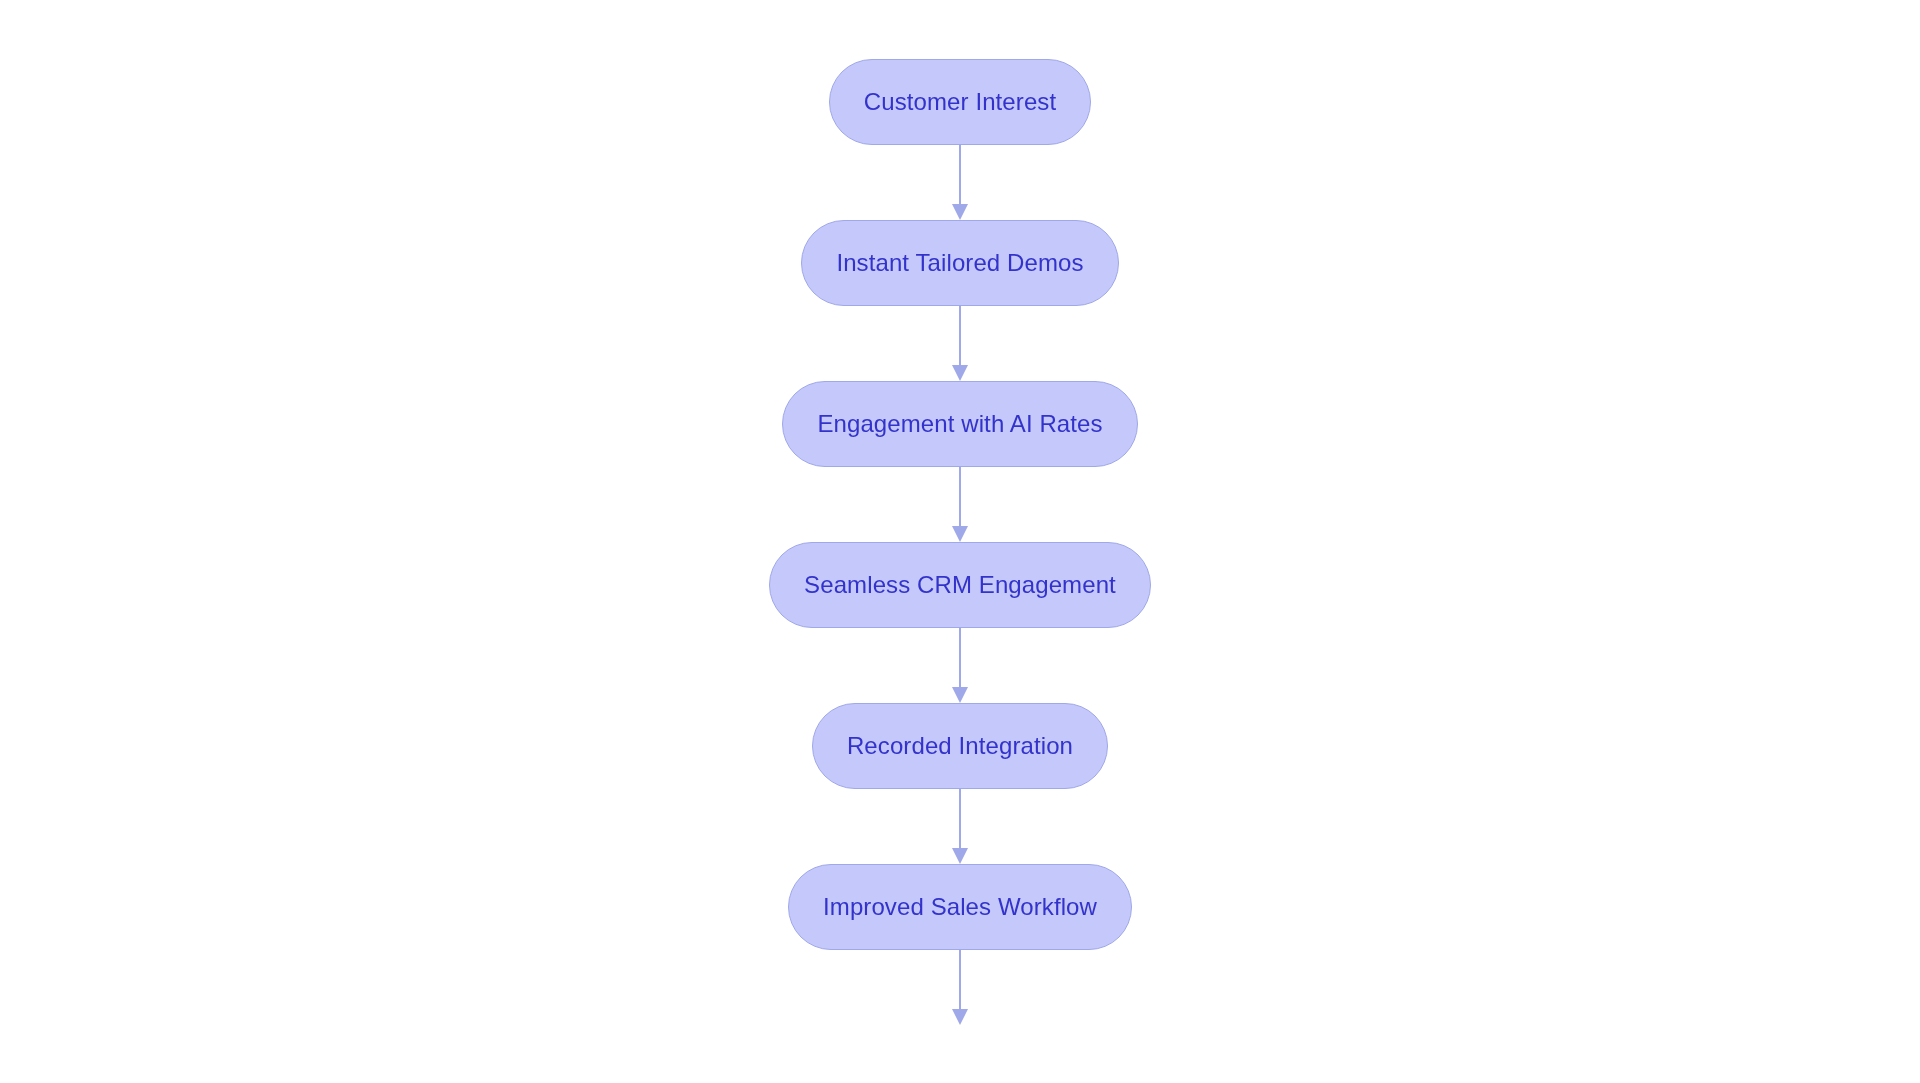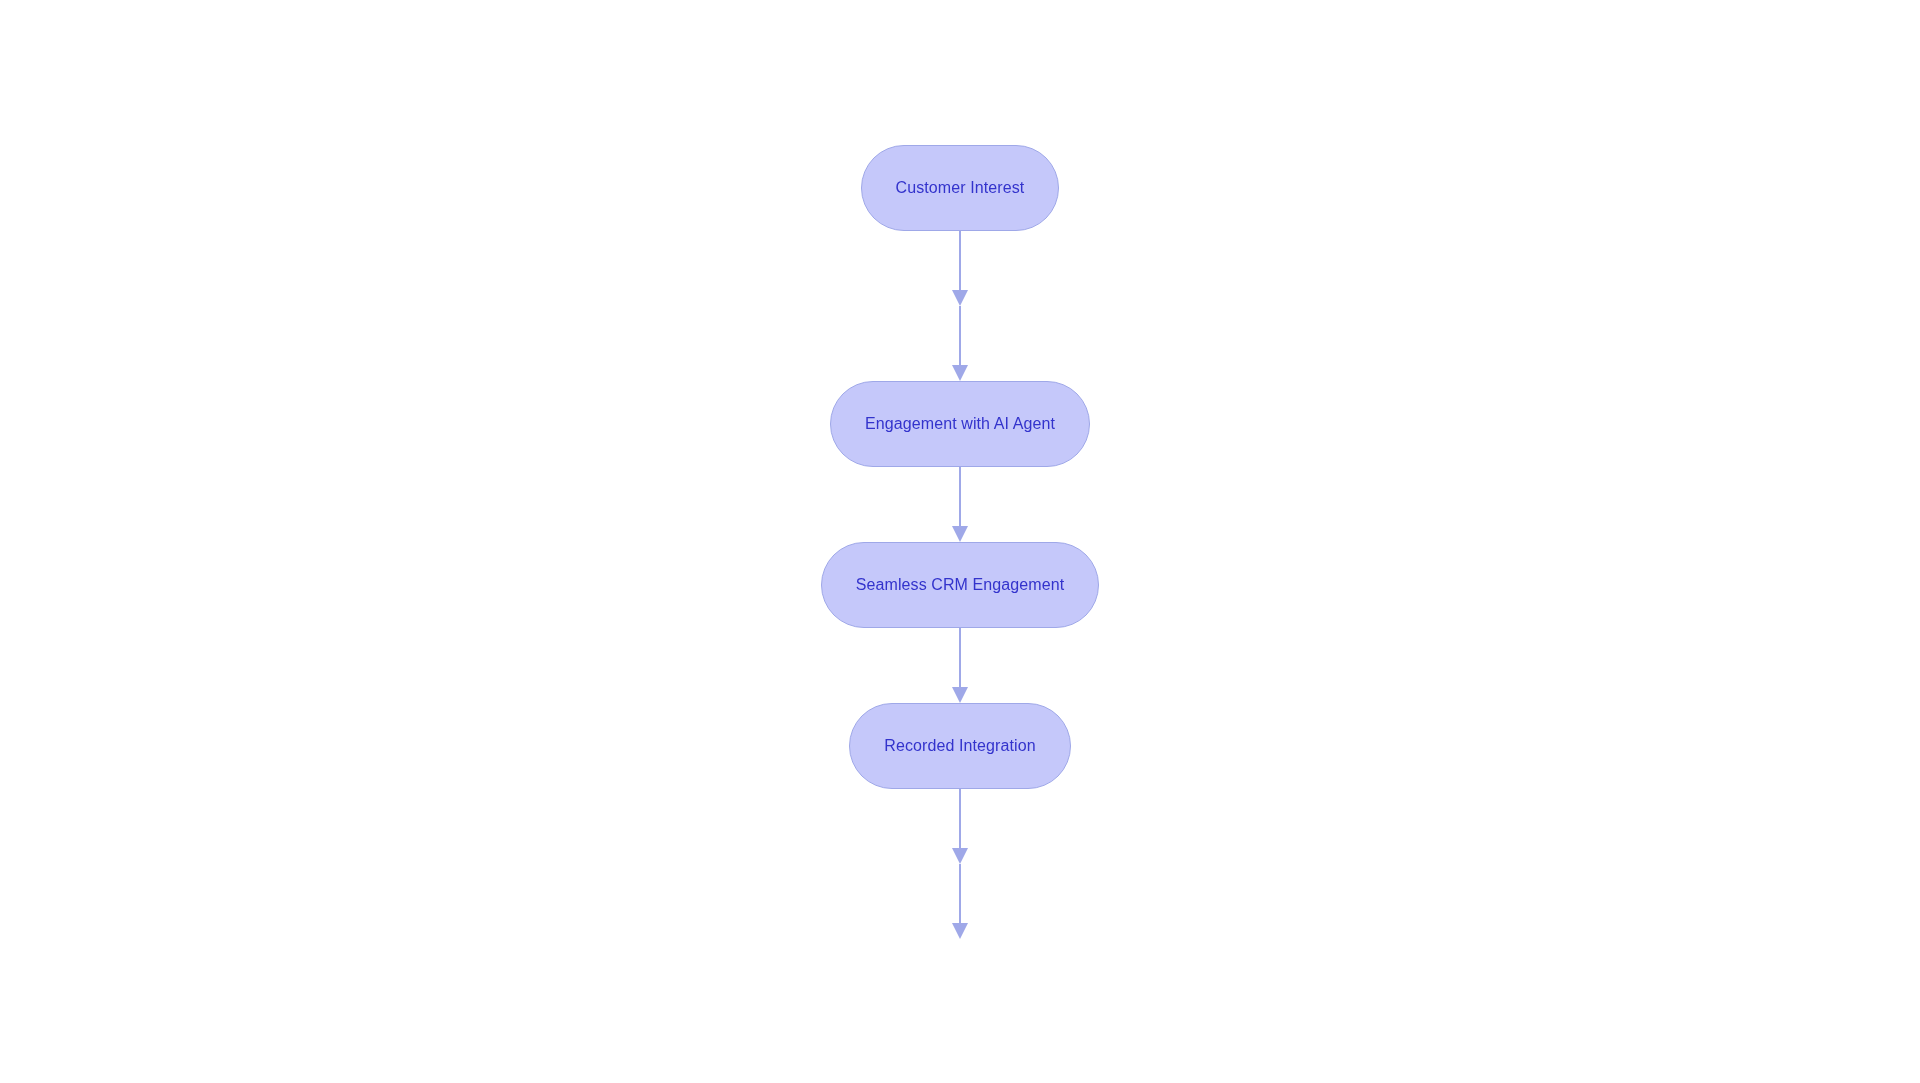--- a/index.html
+++ b/index.html
@@ -40,21 +40,21 @@
     flex: 0 0 auto;
   }
 
   .node {
     box-sizing: border-box;
     height: 86px;
     border-radius: 43px;
     background: #c5c8fa;
     border: 1.5px solid #9fa8e8;
     color: #3333cc;
-    font-size: 16px;
+    font-size: 24px;
     line-height: 1;
     letter-spacing: 0.1px;
     display: flex;
     align-items: center;
     justify-content: center;
     padding: 0 34px;
     white-space: nowrap;
     flex: 0 0 auto;
   }
 
@@ -102,29 +102,34 @@
       <div class="node">
         <span class="node-label">Customer Interest</span>
       </div>
     </div>
 
     <div class="connector">
       <div class="connector-line"></div>
       <div class="connector-arrow"></div>
     </div>
 
+    <div class="flow-step">
+      <div class="node">
+        <span class="node-label">Instant Tailored Demos</span>
+      </div>
+    </div>
 
     <div class="connector">
       <div class="connector-line"></div>
       <div class="connector-arrow"></div>
     </div>
 
     <div class="flow-step">
       <div class="node">
-        <span class="node-label">Engagement with AI Agent</span>
+        <span class="node-label">Engagement with AI Rates</span>
       </div>
     </div>
 
     <div class="connector">
       <div class="connector-line"></div>
       <div class="connector-arrow"></div>
     </div>
 
     <div class="flow-step">
       <div class="node">
@@ -141,20 +146,25 @@
       <div class="node">
         <span class="node-label">Recorded Integration</span>
       </div>
     </div>
 
     <div class="connector">
       <div class="connector-line"></div>
       <div class="connector-arrow"></div>
     </div>
 
+    <div class="flow-step">
+      <div class="node">
+        <span class="node-label">Improved Sales Workflow</span>
+      </div>
+    </div>
 
     <div class="connector">
       <div class="connector-line"></div>
       <div class="connector-arrow"></div>
     </div>
 
 
   </div>
 </div>
 

